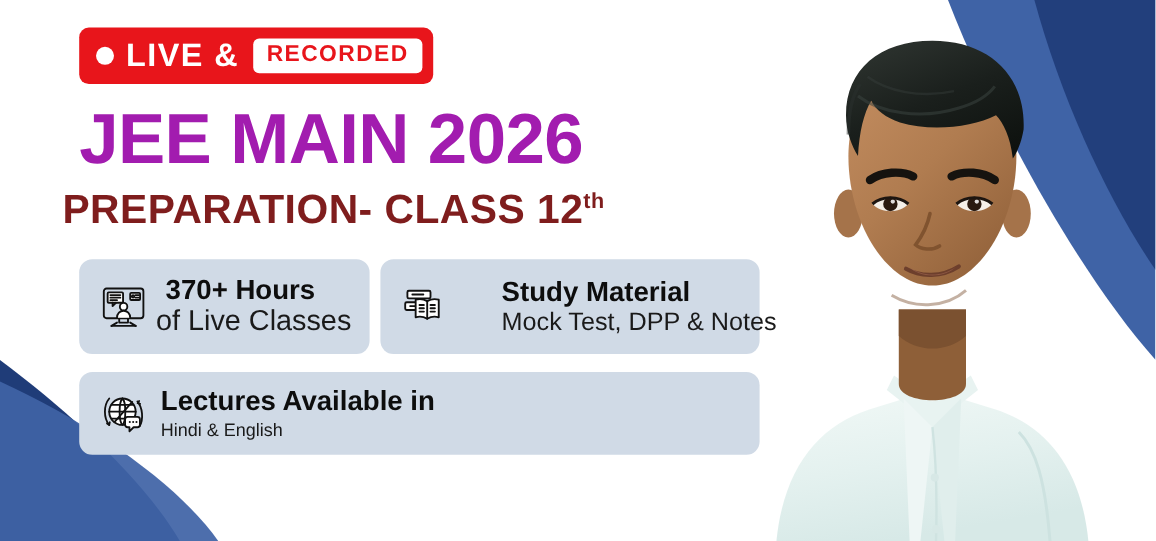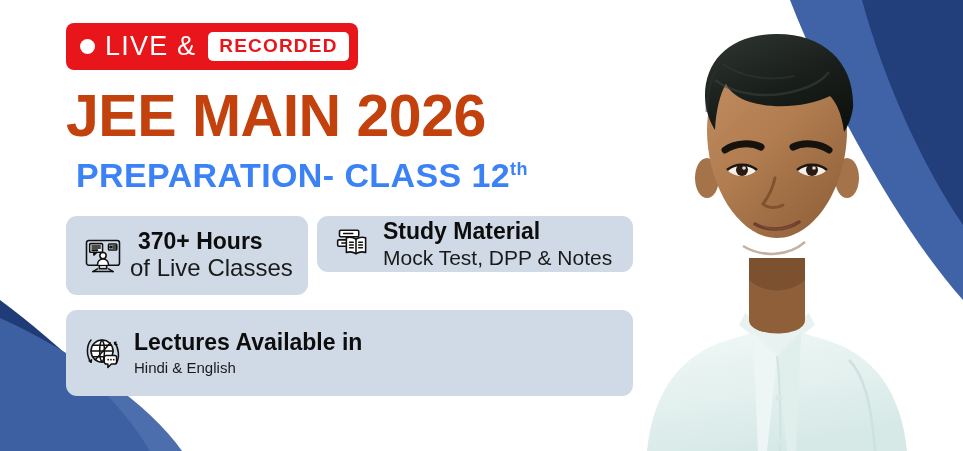--- a/index.html
+++ b/index.html
@@ -34,21 +34,21 @@
   }
   .badge-dot {
     width:15px; height:15px;
     border-radius:50%;
     background:#ffffff;
     flex:none;
   }
   .badge-live {
     color:#ffffff;
     font-size:27px;
-    font-weight:normal;
+    font-weight:bold;
     letter-spacing:1.2px;
     line-height:1;
     white-space:nowrap;
   }
   .badge-rec-box {
     background:#ffffff;
     border-radius:5px;
     padding:4px 11px 5px;
     margin-left:2px;
   }
@@ -58,31 +58,31 @@
     font-weight:bold;
     letter-spacing:1.2px;
     line-height:1;
     white-space:nowrap;
   }
 
   
   .headline {
     position:absolute;
     left:66px; top:86px;
-    color:#c2410c;
+    color:#a21caf;
     font-size:59px;
     font-weight:bold;
     letter-spacing:-0.5px;
     line-height:1.05;
     white-space:nowrap;
   }
   .subhead {
     position:absolute;
-    left:76px; top:158px;
-    color:#3b82f6;
+    left:52px; top:158px;
+    color:#7f1d1d;
     font-size:34px;
     font-weight:600;
     letter-spacing:0.4px;
     line-height:1;
     white-space:nowrap;
   }
   .subhead sup {
     font-size:18px;
     font-weight:bold;
     vertical-align:super;
@@ -91,22 +91,22 @@
 
   
   .card {
     position:absolute;
     background:#D0DAE6;
     border-radius:11px;
     display:flex;
     align-items:center;
   }
   #card-hours    { left:66px;  top:216px; width:242px; height:79px; padding-left:10px; }
-  #card-material { left:317px; top:216px; width:316px; height:56px; padding-left:12px; }
-  #card-lang     { left:66px;  top:310px; width:567px; height:86px; padding-left:10px; }
+  #card-material { left:317px; top:216px; width:316px; height:79px; padding-left:12px;gap:35px; }
+  #card-lang     { left:66px;  top:310px; width:567px; height:69px; padding-left:10px; }
 
   .card-icon {
     flex:none;
     width:54px; height:54px;
     display:flex; align-items:center; justify-content:center;
   }
   .card-text { display:flex; flex-direction:column; justify-content:center; }
   .card-title {
     color:#0d0d0d;
     font-weight:bold;

